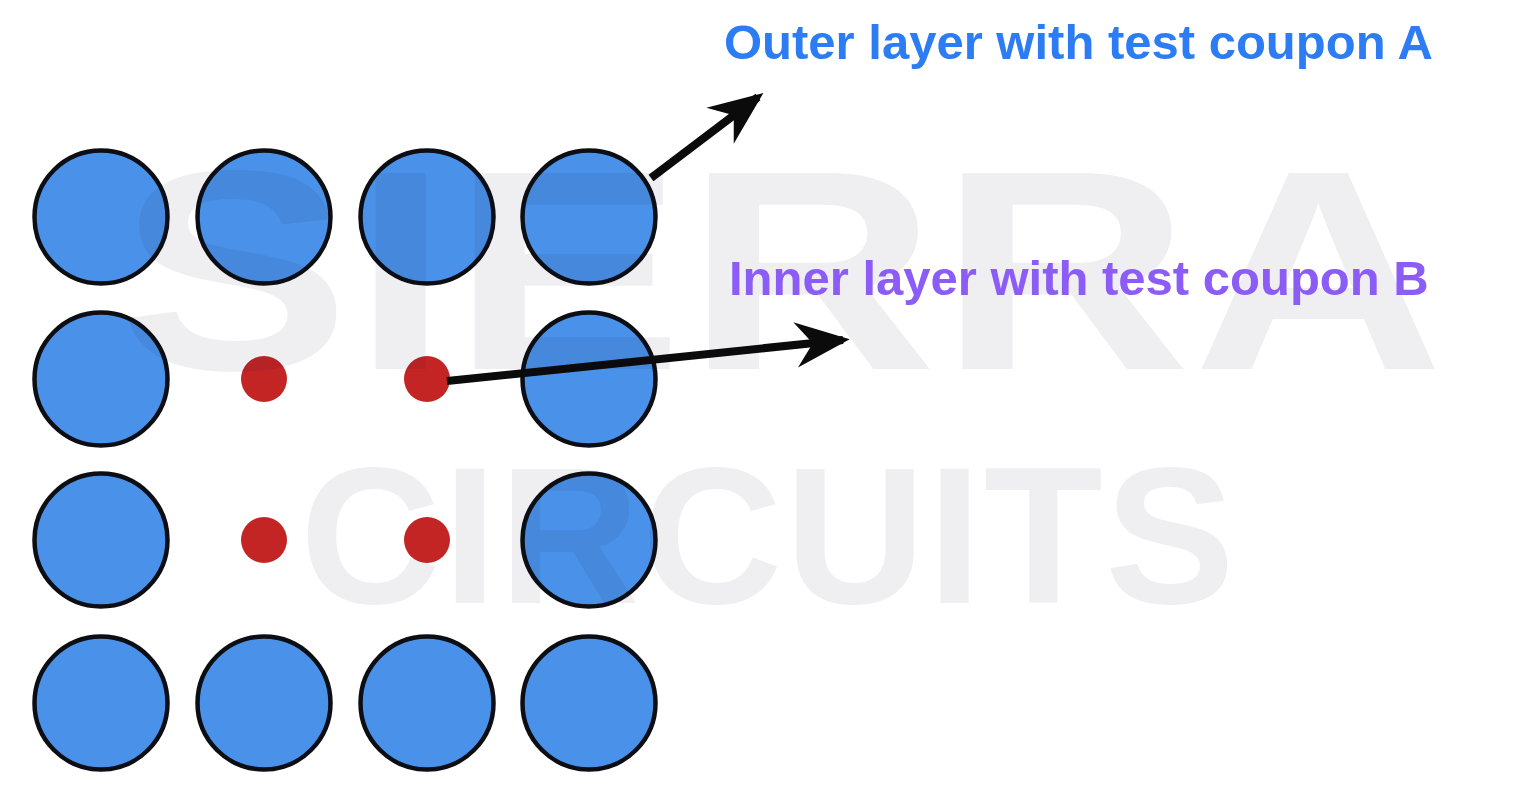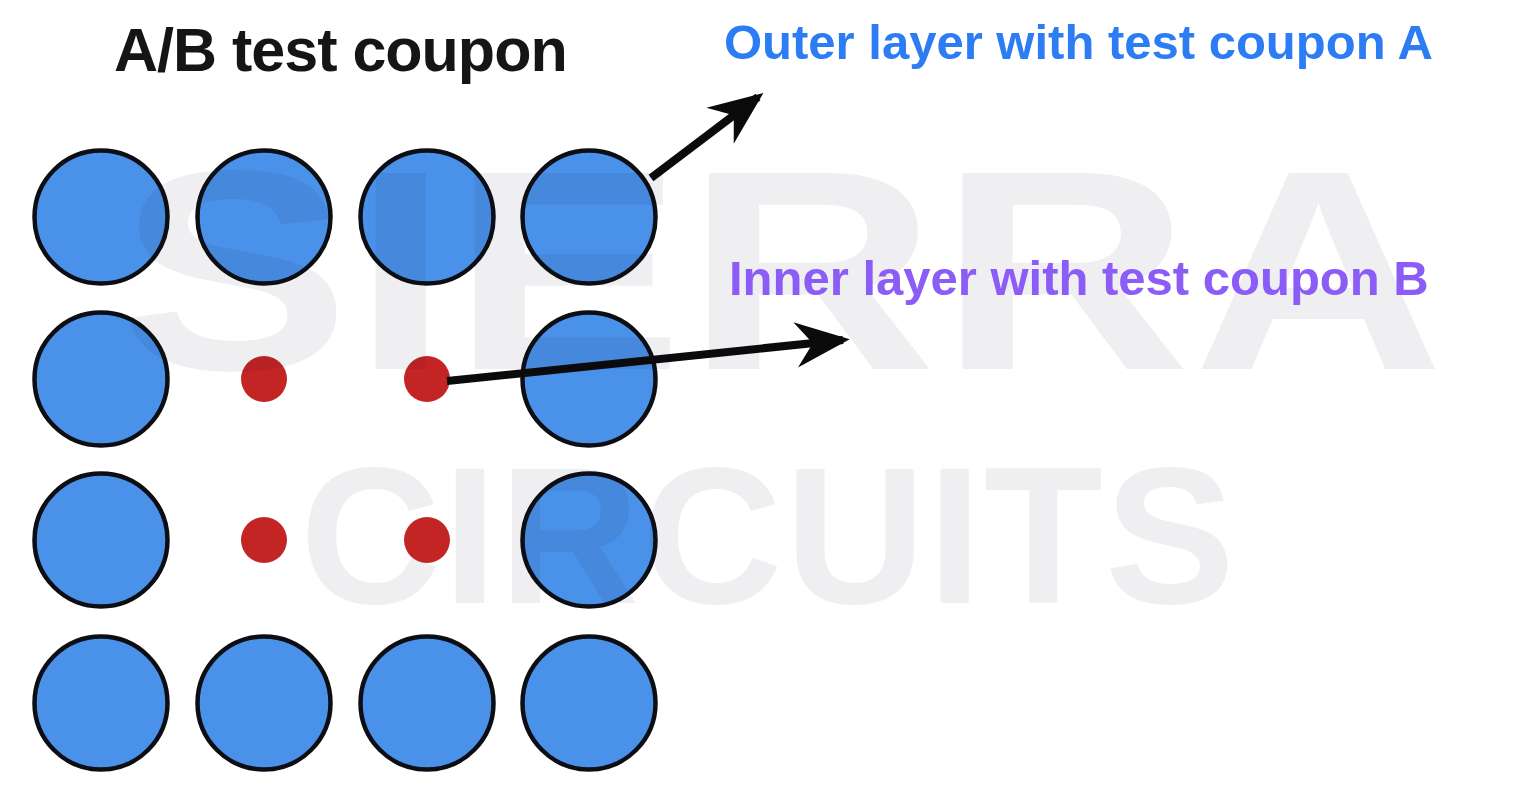--- a/index.html
+++ b/index.html
@@ -70,18 +70,17 @@
       </g>
     <g id="arrows-layer">
         <line x1="651" y1="178" x2="758" y2="97" stroke="#0b0b0b" stroke-width="8" marker-end="url(#arrowhead)"></line>
         <line x1="447" y1="381" x2="843" y2="340" stroke="#0b0b0b" stroke-width="8" marker-end="url(#arrowhead)"></line>
       </g>
   </svg>
 
   <div class="watermark wm-line1">SIERRA</div>
   <div class="watermark wm-line2">CIRCUITS</div>
 
-  <h1 class="diagram-title">A/B test coupon</h1>
 
   <div class="layer-label label-outer" style="color: rgb(44, 124, 243);">Outer layer with test coupon A</div>
   <div class="layer-label label-inner" style="color: #8b5cf6;">Inner layer with test coupon B</div>
 
 </div>
 
 </body></html>

